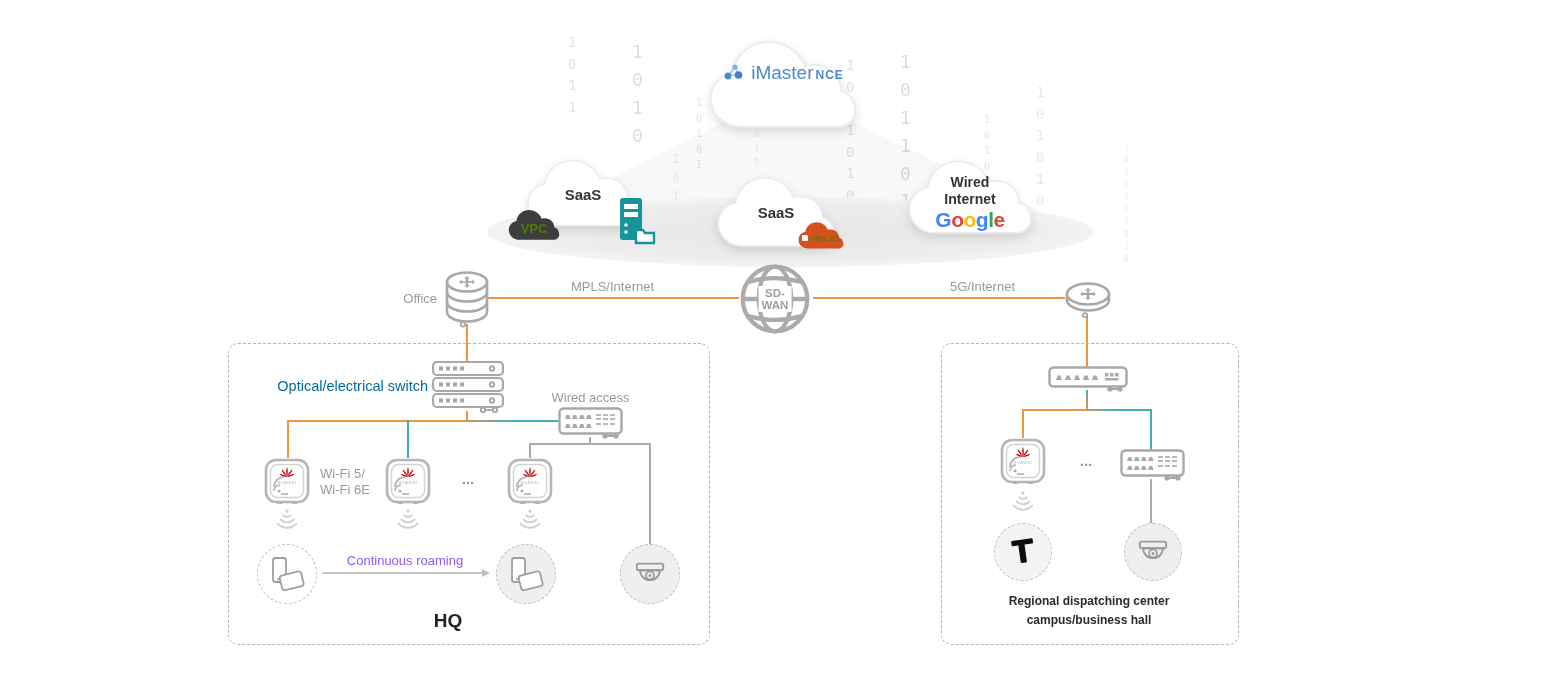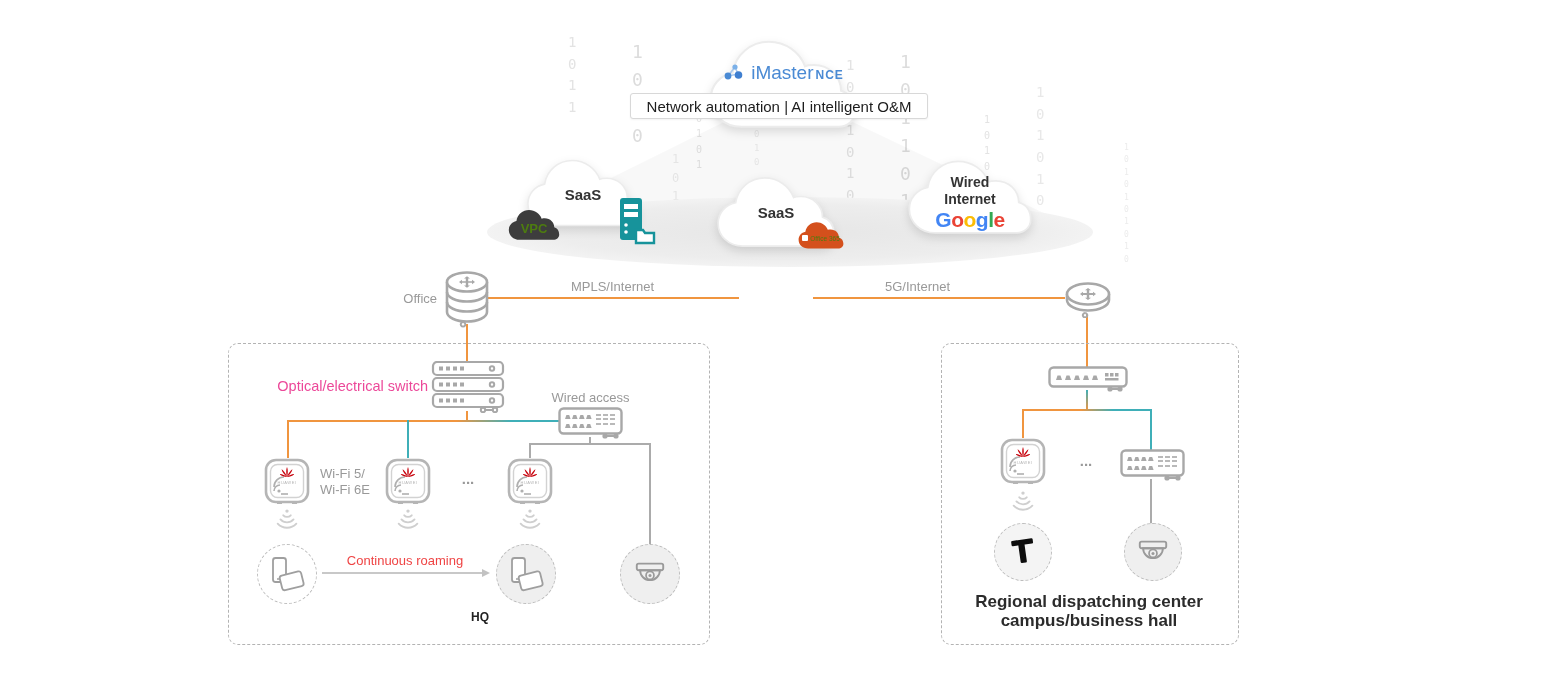--- a/index.html
+++ b/index.html
@@ -131,21 +131,20 @@
         <line x1="6" y1="14" x2="13" y2="5" stroke="#a9c9ee" stroke-width="1.6"></line>
         <line x1="6" y1="14" x2="16" y2="12" stroke="#a9c9ee" stroke-width="1.6"></line>
         <line x1="13" y1="5" x2="16" y2="12" stroke="#a9c9ee" stroke-width="1.6"></line>
         <circle cx="6" cy="14" r="3.4" fill="#4a8ad4"></circle>
         <circle cx="13" cy="5" r="2.6" fill="#7bb0e8"></circle>
         <circle cx="16.5" cy="13" r="3.8" fill="#3f7fd0"></circle>
       </svg>
       <span><span class="imaster-name">iMaster</span><span class="imaster-suffix">NCE</span></span>
     </div>
   </div>
-  <div class="banner">Network automation | AI intelligent O&amp;M</div>
 
   <div class="cloud" style="left:524px;top:150px;width:118px;height:84px;">
     <svg class="cl" width="118" height="84" viewBox="0 0 120 76">
       <path d="M28 72 C14 72 4 62 4 50 C4 40 11 32 21 30 C23 16 35 6 49 6 C62 6 73 14 77 25 C79 24 82 24 84 24 C96 24 105 33 105 44 C112 46 116 52 116 60 C116 67 110 72 103 72 Z" fill="#ffffff" stroke="#ececec" stroke-width="1.6"></path>
     </svg>
     <div class="content" style="top:36px;"><span class="cloud-label">SaaS</span></div>
   </div>
   <div class="badge" style="left:507px;top:206px;width:54px;height:37px;">
     <svg width="54" height="37" viewBox="0 0 120 76">
         <path d="M28 72 C14 72 4 62 4 50 C4 40 11 32 21 30 C23 16 35 6 49 6 C62 6 73 14 77 25 C79 24 82 24 84 24 C96 24 105 33 105 44 C112 46 116 52 116 60 C116 67 110 72 103 72 Z" fill="#3d3d3d"></path>
@@ -199,40 +198,50 @@
     <ellipse cx="26" cy="12" rx="20" ry="9.5" fill="#ffffff" stroke="#a8a8a8" stroke-width="2.6"></ellipse>
     <g transform="translate(26,12) scale(1,0.72)" fill="#a8a8a8">
       <path d="M0,-8 L3,-5 H1.2 V-1.2 H5 V-3 L8,0 L5,3 V1.2 H1.2 V5 H3 L0,8 L-3,5 H-1.2 V1.2 H-5 V3 L-8,0 L-5,-3 V-1.2 H-1.2 V-5 H-3 Z"></path>
     </g>
     <path d="M22 52 a2.3 2.3 0 1 0 0.1 0" fill="none" stroke="#a8a8a8" stroke-width="2"></path>
   </svg>
 
   <div class="ln orange" style="left:486px;top:297px;width:253px;height:2px;"></div>
   <div class="lbl" style="left:545px;top:279px;width:135px;text-align:center;">MPLS/Internet</div>
 
+  <div class="node" style="left:737px;top:261px;width:76px;height:76px;">
+    <svg width="76" height="76" viewBox="0 0 80 80">
+      <circle cx="40" cy="40" r="34" fill="#ffffff" stroke="#ababab" stroke-width="4.5"></circle>
+      <ellipse cx="40" cy="40" rx="17" ry="34" fill="none" stroke="#ababab" stroke-width="4.5"></ellipse>
+      <path d="M12 22 Q40 14 68 22" fill="none" stroke="#ababab" stroke-width="4.5"></path>
+      <path d="M12 58 Q40 66 68 58" fill="none" stroke="#ababab" stroke-width="4.5"></path>
+      <line x1="6" y1="40" x2="74" y2="40" stroke="#ababab" stroke-width="4.5"></line>
+    </svg>
+    <div class="globe-text"><span>SD-</span><br><span>WAN</span></div>
+  </div>
 
   <div class="ln orange" style="left:813px;top:297px;width:252px;height:2px;"></div>
-  <div class="lbl" style="left:885px;top:279px;width:130px;text-align:left;">5G/Internet</div>
+  <div class="lbl" style="left:885px;top:279px;width:130px;text-align:right;">5G/Internet</div>
 
   <svg class="node" style="left:1063px;top:280px;" width="50" height="38" viewBox="0 0 50 38">
     <path d="M4 14 V20 A21 10.5 0 0 0 46 20 V14" fill="#ffffff" stroke="#a8a8a8" stroke-width="2.6"></path>
     <ellipse cx="25" cy="14" rx="21" ry="10.5" fill="#ffffff" stroke="#a8a8a8" stroke-width="2.6"></ellipse>
     <g transform="translate(25,14) scale(1,0.75)" fill="#a8a8a8">
       <path d="M0,-8 L3,-5 H1.2 V-1.2 H5 V-3 L8,0 L5,3 V1.2 H1.2 V5 H3 L0,8 L-3,5 H-1.2 V1.2 H-5 V3 L-8,0 L-5,-3 V-1.2 H-1.2 V-5 H-3 Z"></path>
     </g>
     <path d="M22 33 a2.2 2.2 0 1 0 0.1 0" fill="none" stroke="#a8a8a8" stroke-width="2"></path>
   </svg>
 
   <div class="ln orange" style="left:466px;top:324px;width:2px;height:38px;"></div>
   <div class="ln orange" style="left:1086px;top:314px;width:2px;height:53px;"></div>
 
   <div class="zone" style="left:228px;top:343px;width:480px;height:300px;"></div>
-  <div class="zone-title" style="left:440px;top:610px;width:80px;font-size:12px;">HQ</div>
-
-  <div class="lbl" style="left:238px;top:378px;width:190px;text-align:right;font-size:14.5px;color:#ec4899;">Optical/electrical switch</div>
+  <div class="zone-title" style="left:408px;top:610px;width:80px;font-size:19px;">HQ</div>
+
+  <div class="lbl" style="left:238px;top:378px;width:190px;text-align:right;font-size:14.5px;color:#0369a1;">Optical/electrical switch</div>
 
   <svg class="node" style="left:431px;top:361px;" width="74" height="52" viewBox="0 0 74 52">
     <g stroke="#a8a8a8" fill="#ffffff" stroke-width="2.2">
       <rect x="2" y="1" width="70" height="13" rx="4"></rect>
       <rect x="2" y="17" width="70" height="13" rx="4"></rect>
       <rect x="2" y="33" width="70" height="13" rx="4"></rect>
     </g>
     <g fill="#a8a8a8">
       <rect x="8" y="5.5" width="4" height="4"></rect>
         <rect x="15" y="5.5" width="4" height="4"></rect>
@@ -413,41 +422,41 @@
     <svg width="40" height="36" viewBox="0 0 40 36">
       <rect x="6" y="2" width="13" height="24" rx="2.5" fill="#ffffff" stroke="#9f9f9f" stroke-width="1.8"></rect>
       <line x1="10" y1="23" x2="15" y2="23" stroke="#9f9f9f" stroke-width="1.5"></line>
       <g transform="rotate(-14 26 26)">
           <rect x="14" y="17" width="22" height="15" rx="2.5" fill="#ffffff" stroke="#9f9f9f" stroke-width="1.8"></rect>
         </g>
     </svg>
   </div>
   <div class="ln" style="left:322px;top:572px;width:162px;height:2px;background:#c8c8c8;"></div>
   <div class="arrow-head" style="left:482px;top:568.5px;"></div>
-  <div class="lbl" style="left:325px;top:553px;width:160px;text-align:center;color:#ef4444;">Continuous roaming</div>
+  <div class="lbl" style="left:325px;top:553px;width:160px;text-align:center;color:#8b5cf6;">Continuous roaming</div>
   <div class="dcircle" style="left:496px;top:544px;width:58px;height:58px;background:#efefef;">
     <svg width="40" height="36" viewBox="0 0 40 36">
       <rect x="6" y="2" width="13" height="24" rx="2.5" fill="#ffffff" stroke="#9f9f9f" stroke-width="1.8"></rect>
       <line x1="10" y1="23" x2="15" y2="23" stroke="#9f9f9f" stroke-width="1.5"></line>
       <g transform="rotate(-14 26 26)">
           <rect x="14" y="17" width="22" height="15" rx="2.5" fill="#ffffff" stroke="#9f9f9f" stroke-width="1.8"></rect>
         </g>
     </svg>
   </div>
   <div class="dcircle" style="left:620px;top:544px;width:58px;height:58px;background:#efefef;">
     <svg width="34" height="28" viewBox="0 0 36 28">
       <rect x="4" y="3" width="28" height="7" rx="2" fill="none" stroke="#9a9a9a" stroke-width="2"></rect>
       <path d="M7.5 10 a10.5 10.5 0 0 0 21 0 z" fill="none" stroke="#9a9a9a" stroke-width="2"></path>
       <circle cx="18" cy="15.5" r="4.2" fill="none" stroke="#9a9a9a" stroke-width="1.8"></circle>
       <circle cx="18" cy="15.5" r="1.6" fill="#9a9a9a"></circle>
     </svg>
   </div>
 
   <div class="zone" style="left:941px;top:343px;width:296px;height:300px;"></div>
-  <div class="zone-title" style="left:946px;top:592px;width:286px;font-size:17px;line-height:19px;color:#2b2b2b;">
+  <div class="zone-title" style="left:946px;top:592px;width:286px;font-size:12px;line-height:19px;color:#2b2b2b;">
     <div>Regional dispatching center</div>
       <div>campus/business hall</div>
   </div>
 
   <svg class="node" style="left:1048px;top:366px;" width="80" height="26" viewBox="0 0 80 26">
     <rect x="1.5" y="1.5" width="77" height="19" rx="4" fill="#ffffff" stroke="#a8a8a8" stroke-width="2.4"></rect>
     <g fill="#a8a8a8">
       <path d="M8 14 l1.5 -4.5 h3 l1.5 4.5 z"></path>
         <path d="M17 14 l1.5 -4.5 h3 l1.5 4.5 z"></path>
         <path d="M26 14 l1.5 -4.5 h3 l1.5 4.5 z"></path>

